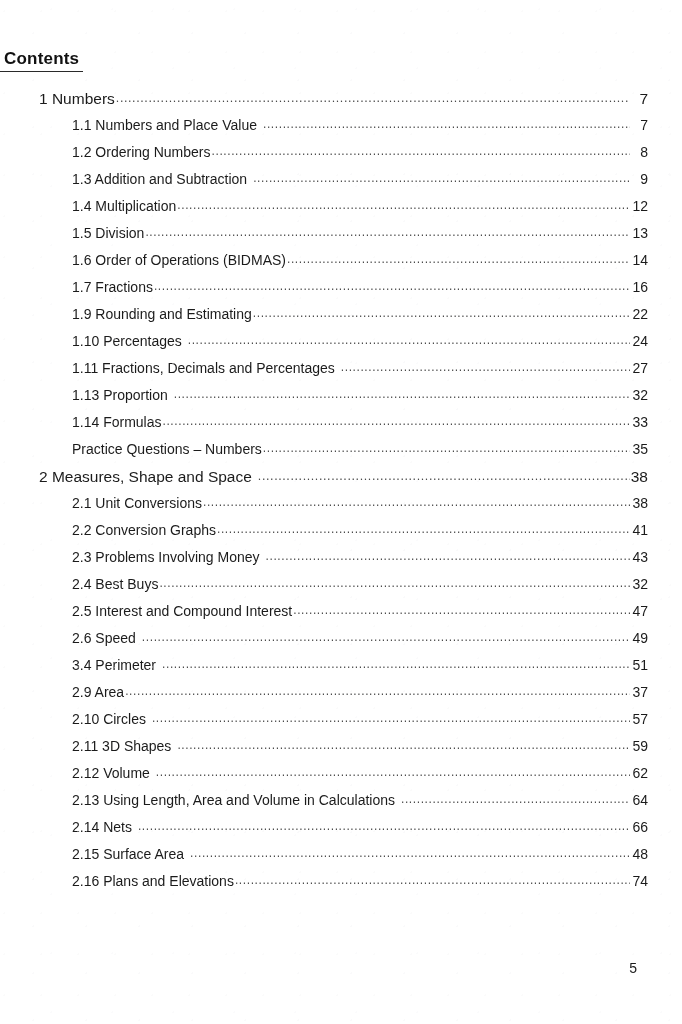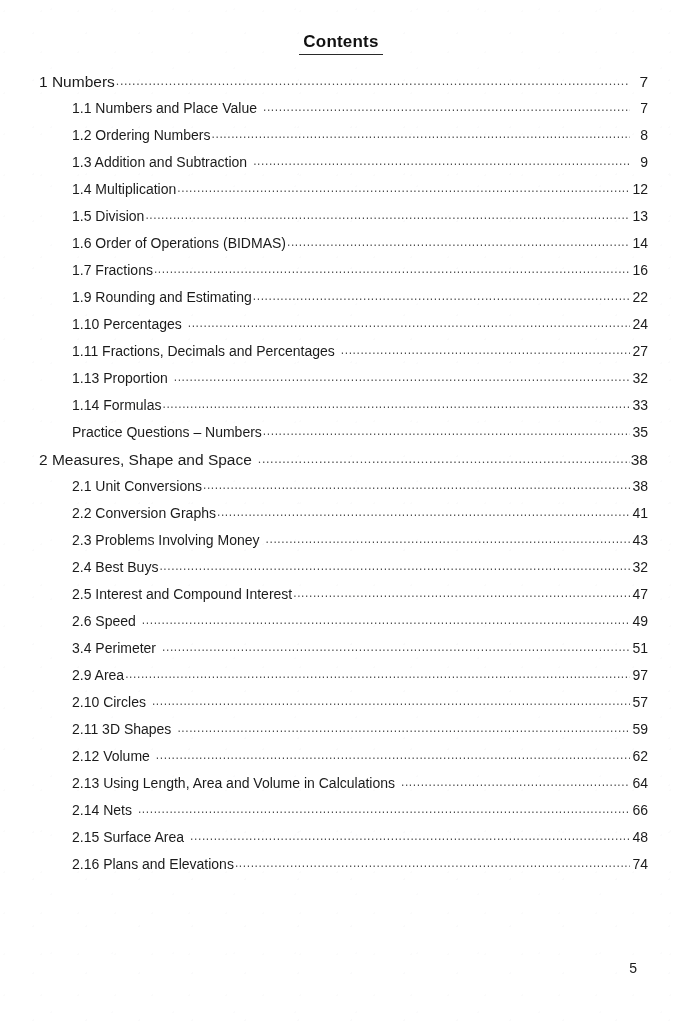--- a/index.html
+++ b/index.html
@@ -19,22 +19,22 @@
   .page {
     position: relative;
     width: 682px;
     height: 1024px;
     box-sizing: border-box;
     padding: 0;
   }
 
   
   .toc-title-wrap {
-    text-align: center;
-    padding-top: 33px;
+    text-align: left;
+    padding-top: 50px;
     padding-bottom: 0;
   }
   .toc-title {
     display: inline-block;
     font-size: 17px;
     font-weight: bold;
     letter-spacing: 0.2px;
     color: #111111;
     border-bottom: 1.3px solid #2a2a2a;
     padding: 0 4px 2px 4px;
@@ -265,21 +265,21 @@
         <span class="page-num">49</span>
       </li>
       <li class="toc-entry level-1 gap">
         <span class="label">3.4 Perimeter</span>
         <span class="leader"></span>
         <span class="page-num">51</span>
       </li>
       <li class="toc-entry level-1">
         <span class="label">2.9 Area</span>
         <span class="leader"></span>
-        <span class="page-num">97</span>
+        <span class="page-num">37</span>
       </li>
       <li class="toc-entry level-1 gap">
         <span class="label">2.10 Circles</span>
         <span class="leader"></span>
         <span class="page-num">57</span>
       </li>
       <li class="toc-entry level-1 gap">
         <span class="label">2.11 3D Shapes</span>
         <span class="leader"></span>
         <span class="page-num">59</span>

